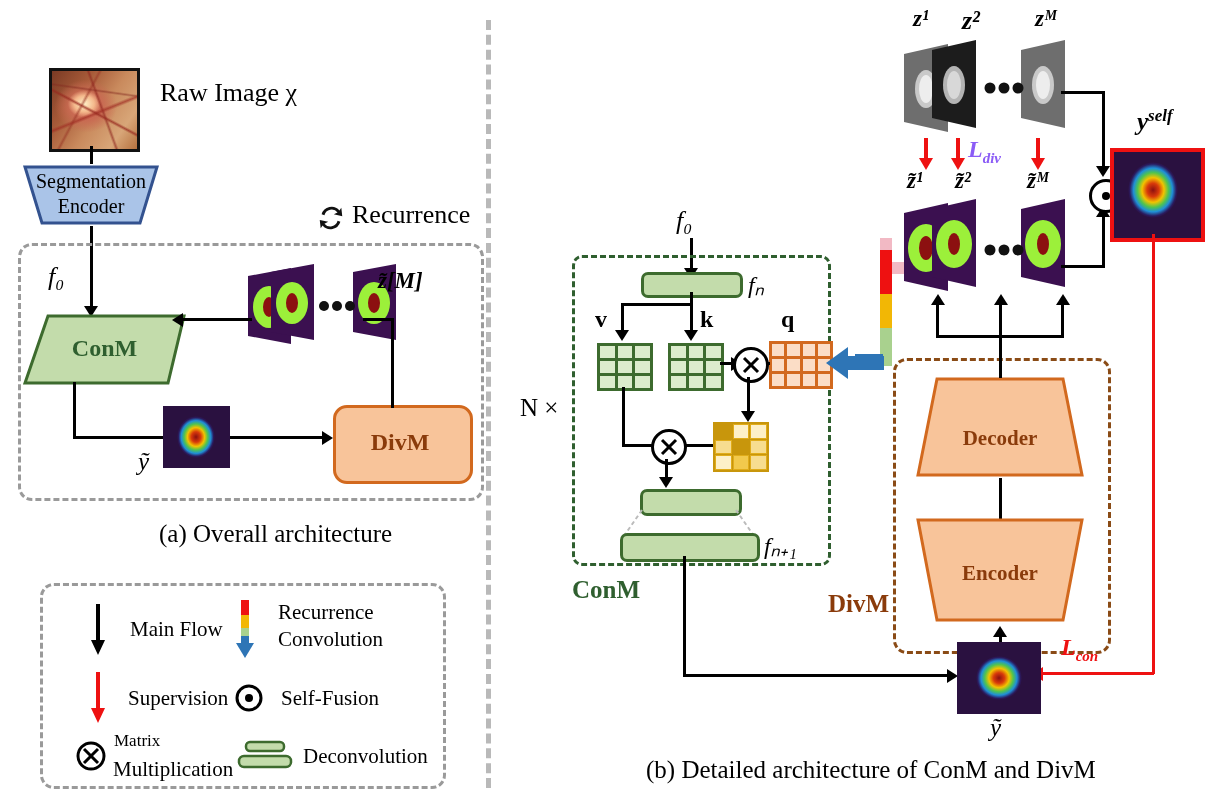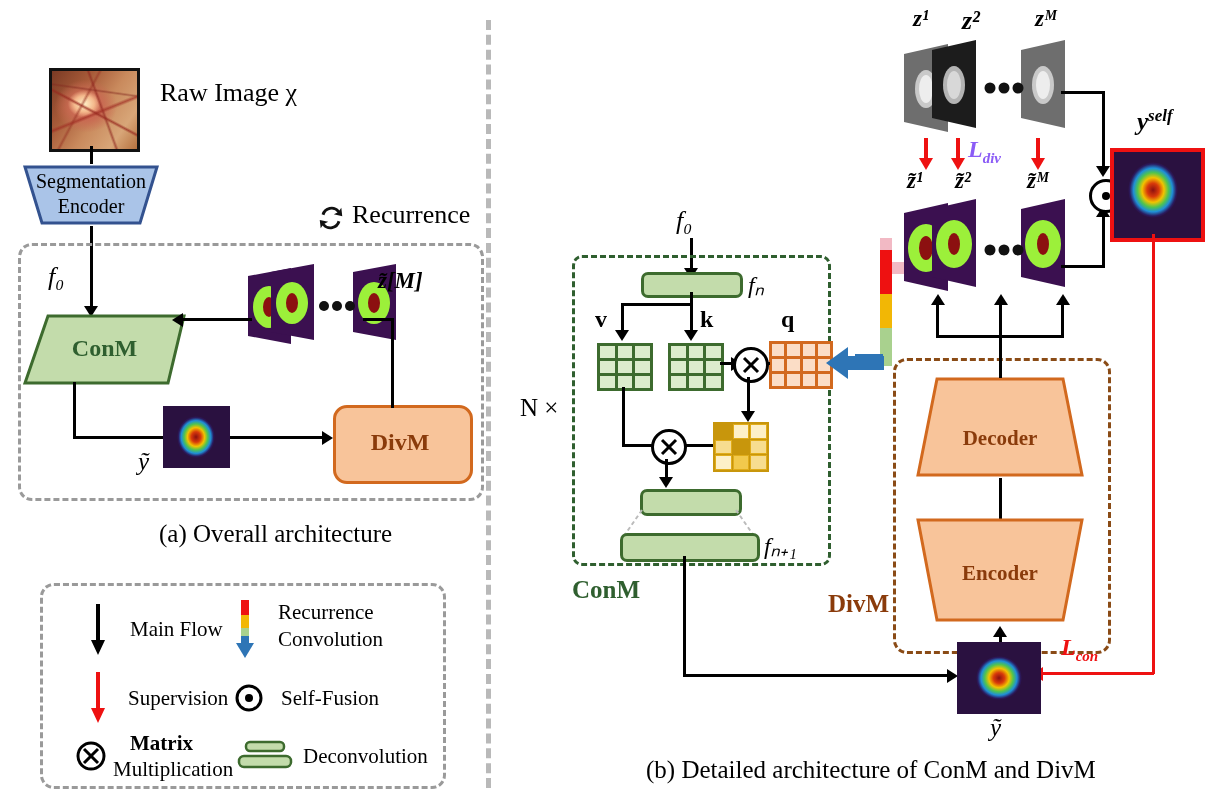--- a/index.html
+++ b/index.html
@@ -202,21 +202,21 @@
 </div>
 <div class="txt abs" style="left:281px;top:686px;font-size:21px;">Self-Fusion</div>
 
 <div class="abs" style="left:75px;top:740px;">
   <svg width="32" height="32">
       <circle cx="16" cy="16" r="13" fill="#fff" stroke="#000" stroke-width="3"></circle>
   <line x1="9" y1="9" x2="23" y2="23" stroke="#000" stroke-width="3"></line>
   <line x1="23" y1="9" x2="9" y2="23" stroke="#000" stroke-width="3"></line>
     </svg>
 </div>
-<div class="txt abs" style="left:130px;top:731px;font-size:21px;font-weight:bold;">Matrix</div>
+<div class="txt abs" style="left:114px;top:731px;font-size:17px;">Matrix</div>
 <div class="txt abs" style="left:113px;top:757px;font-size:21px;">Multiplication</div>
 
 <div class="abs" style="left:236px;top:740px;">
   <svg width="58" height="34">
     <rect x="10" y="2" width="38" height="9" rx="4" fill="#c3dcab" stroke="#3d6b2e" stroke-width="2.5"></rect>
     <rect x="3" y="16" width="52" height="11" rx="5" fill="#c3dcab" stroke="#3d6b2e" stroke-width="2.5"></rect>
   </svg>
 </div>
 <div class="txt abs" style="left:303px;top:744px;font-size:21px;">Deconvolution</div>
 

